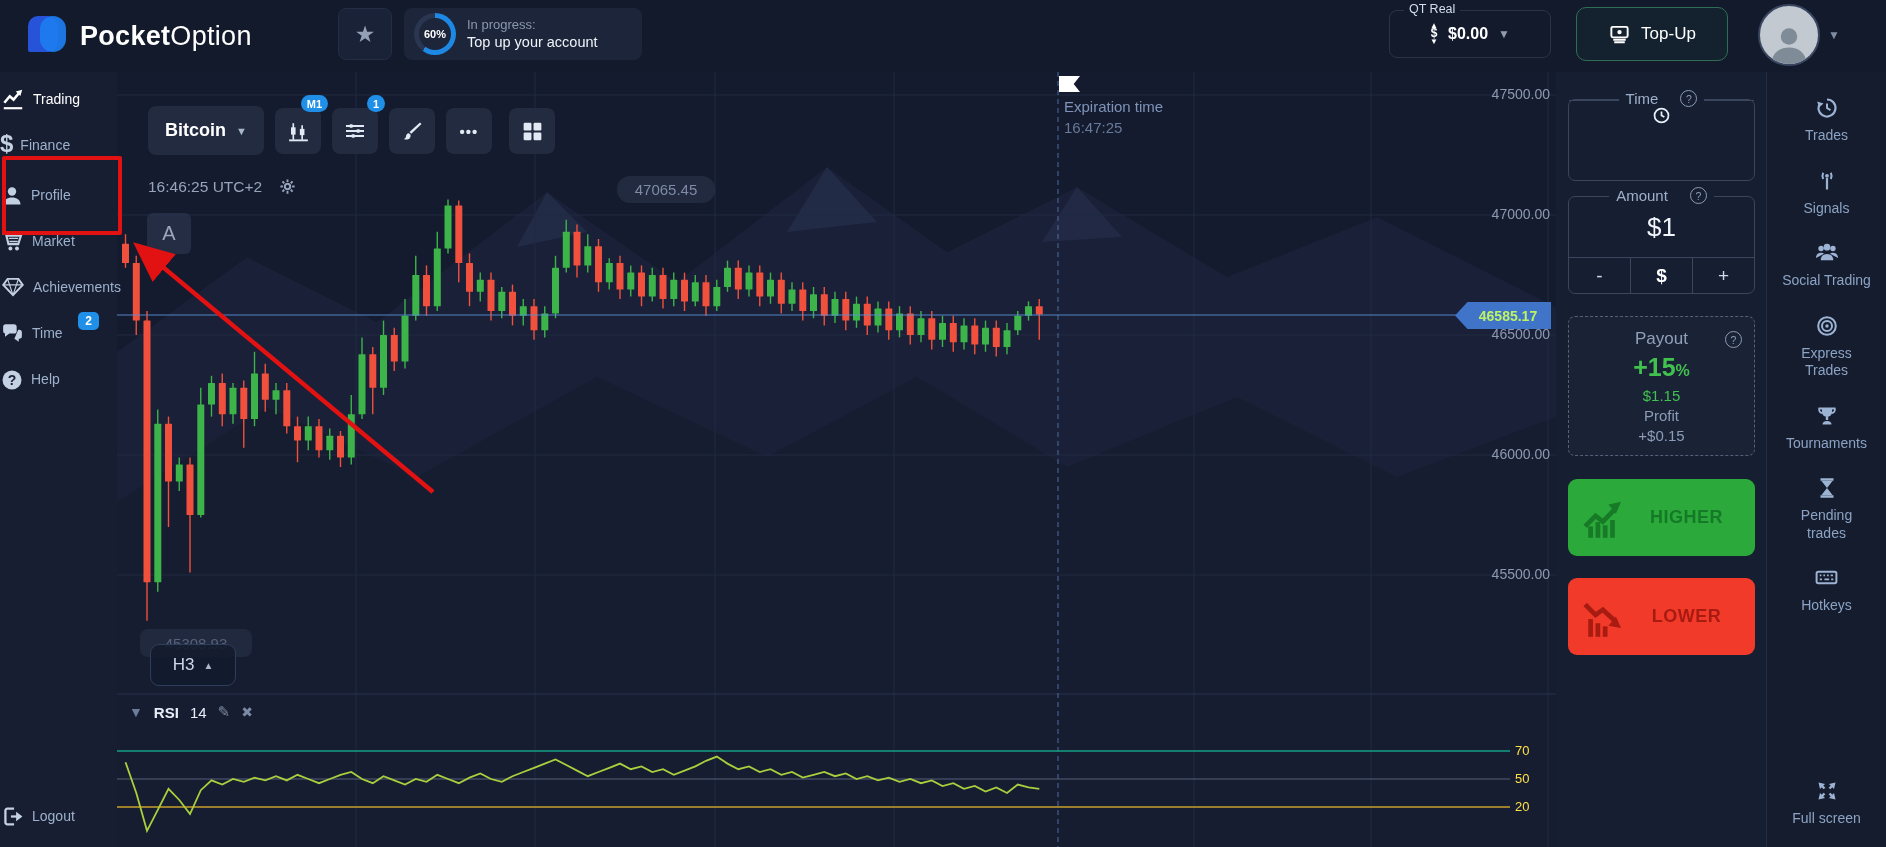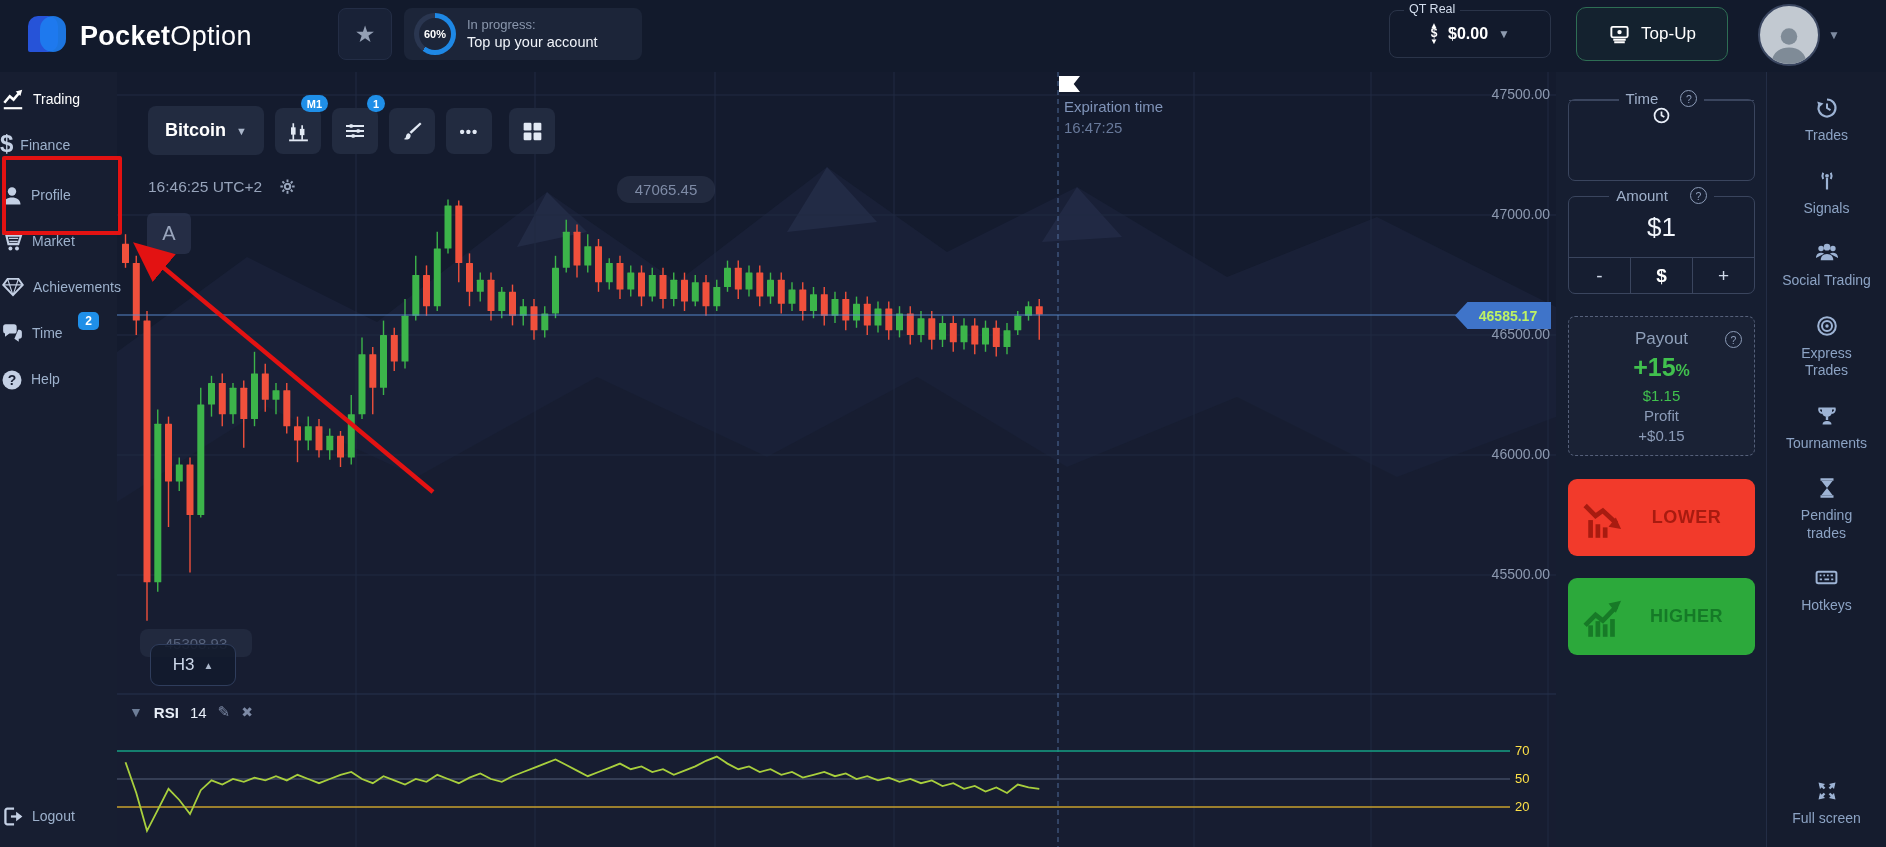--- a/index.html
+++ b/index.html
@@ -702,31 +702,31 @@
     </div>
   </div>
   <div id="payout-box">
     <span id="payout-title">Payout</span>
     <span class="q" id="payout-q">?</span>
     <span id="payout-pct"><span>+15</span><small>%</small></span>
     <span id="payout-val">$1.15</span>
     <span id="profit-lbl">Profit</span>
     <span id="profit-val">+$0.15</span>
   </div>
+  <div class="trade-btn" id="higher-btn">
+    <svg class="icon" width="50" height="46" viewBox="0 0 48 44">
+        <use href="#i-higher"></use>
+      </svg>
+    <span class="lbl">HIGHER</span>
+  </div>
   <div class="trade-btn" id="lower-btn">
     <svg class="icon" width="50" height="46" viewBox="0 0 48 44">
         <use href="#i-lower"></use>
       </svg>
     <span class="lbl">LOWER</span>
-  </div>
-  <div class="trade-btn" id="higher-btn">
-    <svg class="icon" width="50" height="46" viewBox="0 0 48 44">
-        <use href="#i-higher"></use>
-      </svg>
-    <span class="lbl">HIGHER</span>
   </div>
 </div>
 
 <div id="right-sidebar">
   <div class="rs-item">
     <span class="ic">
         <svg class="icon" width="24" height="24">
           <use href="#i-history"></use>
         </svg>
       </span>

